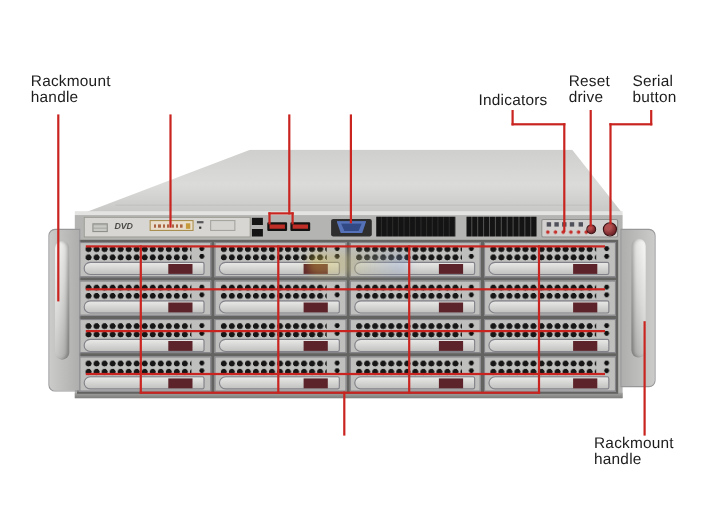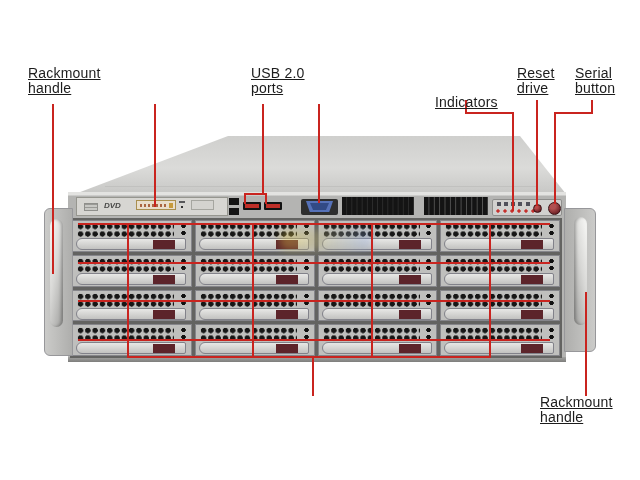--- a/index.html
+++ b/index.html
@@ -1,20 +1,20 @@
 <!DOCTYPE html>
 <html><head>
 <meta charset="utf-8">
 <style>
   html,body{margin:0;padding:0;background:#fff;}
   #stage{position:relative;width:640px;height:480px;background:#ffffff;overflow:hidden;
          font-family:"Liberation Sans",sans-serif;}
   
   .lbl{position:absolute;font:14px/15px "Liberation Sans",sans-serif;color:#1c1c1c;
-       white-space:pre-line;letter-spacing:.2px;text-decoration:underline;}
+       white-space:pre-line;letter-spacing:.2px;}
   
   .cl{position:absolute;background:#c9241f;}
   
   .lid{position:absolute;left:75px;top:136px;width:491px;height:58px;
        clip-path:polygon(0px 58px,153px 0px,445px 0px,491px 58px);
        background:linear-gradient(180deg,#cfcfcd 0%,#dbdbd9 55%,#c7c7c5 100%);}
   .lid::after{content:"";position:absolute;left:30px;right:30px;bottom:7px;height:1px;background:#c1c1bf;}
   .face{position:absolute;left:68px;top:192px;width:498px;height:170px;
         background:linear-gradient(#e3e3e1 0px,#e3e3e1 3px,#b4b4b2 4px);}
   .face::after{content:"";position:absolute;left:0;right:0;bottom:0;height:5px;
@@ -273,23 +273,21 @@
   <div class="cl" style="left:78px;top:223px;width:472px;height:2px"></div>
   <div class="cl" style="left:78px;top:262px;width:472px;height:2px"></div>
   <div class="cl" style="left:78px;top:300px;width:472px;height:2px"></div>
   <div class="cl" style="left:78px;top:339px;width:472px;height:2px"></div>
   <div class="cl" style="left:127px;top:356px;width:364px;height:2px"></div>
   <div class="cl" style="left:312px;top:356px;width:2px;height:40px"></div>
   <div class="cl" style="left:585px;top:292px;width:2px;height:104px"></div>
 
   <div class="lbl" style="left:28px;top:66px">Rackmount
 handle</div>
-  <div class="lbl" style="left:251px;top:66px">USB 2.0
-ports</div>
-  <div class="lbl" style="left:435px;top:95px">Indicators</div>
+  <div class="lbl" style="left:435px;top:83px">Indicators</div>
   <div class="lbl" style="left:517px;top:66px">Reset
 drive</div>
   <div class="lbl" style="left:575px;top:66px">Serial
 button</div>
   <div class="lbl" style="left:540px;top:395px">Rackmount
 handle</div>
 
 </div>
 
 </body></html>

